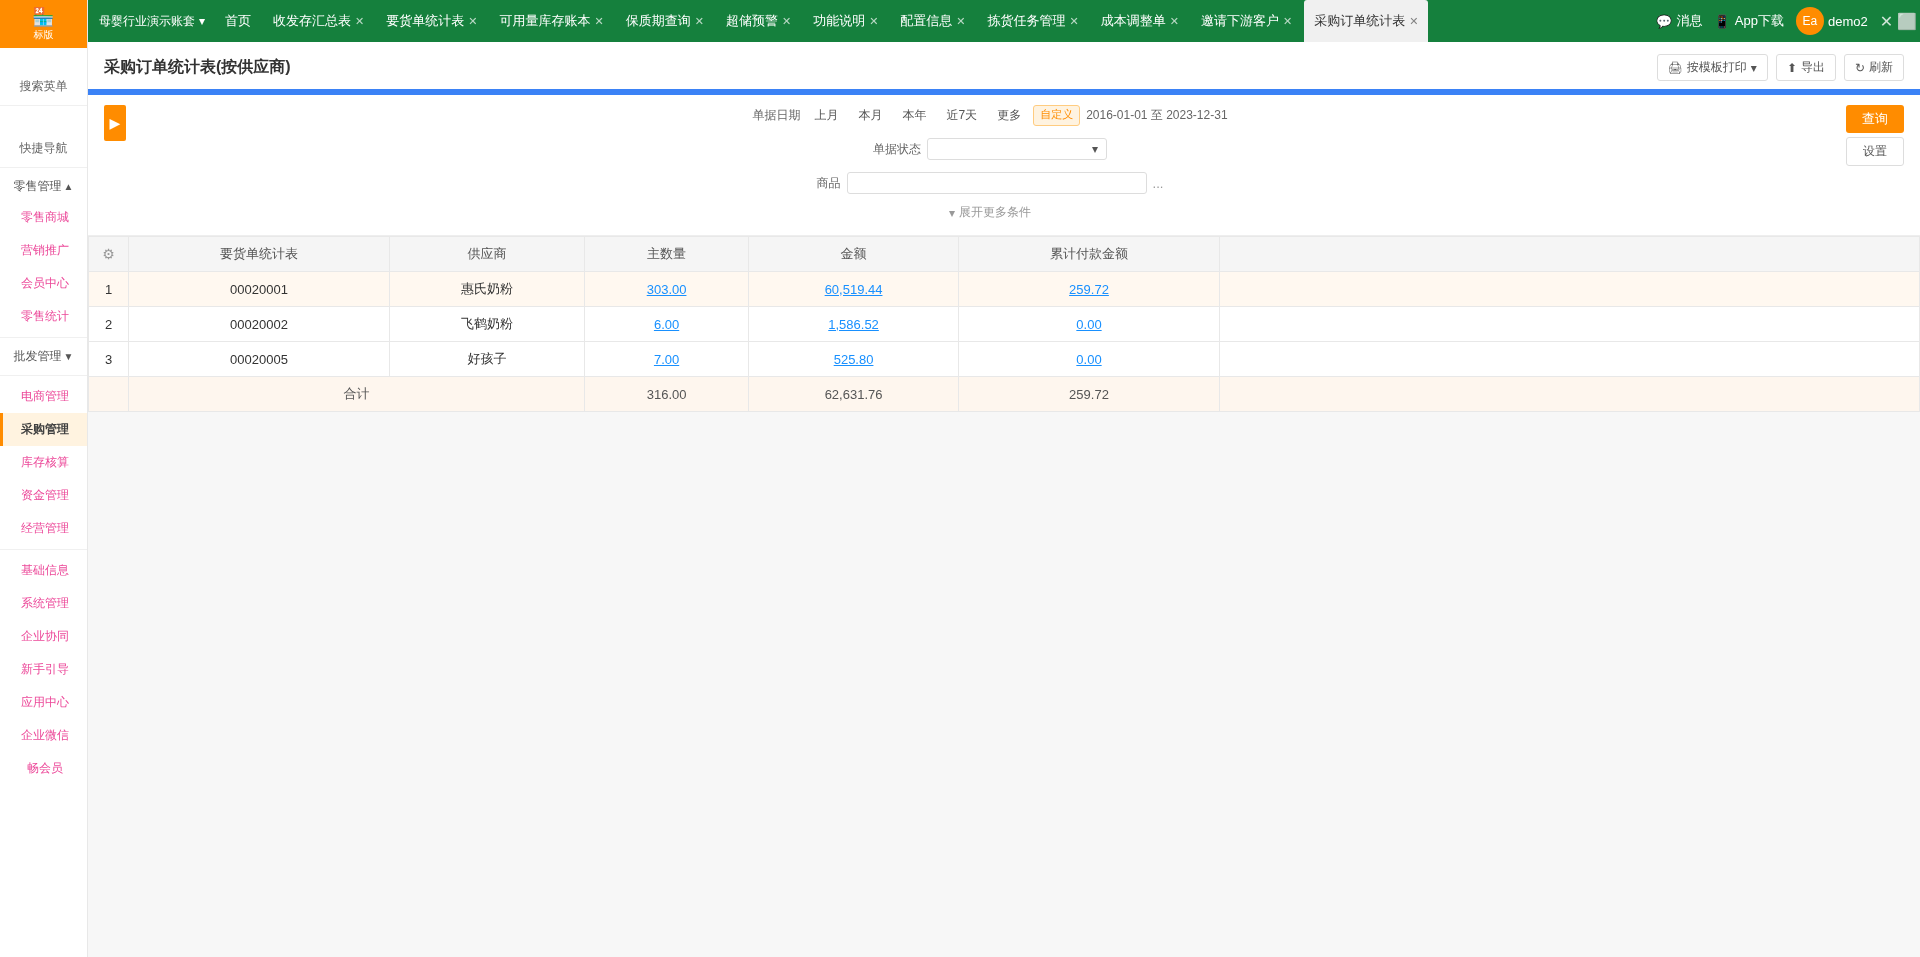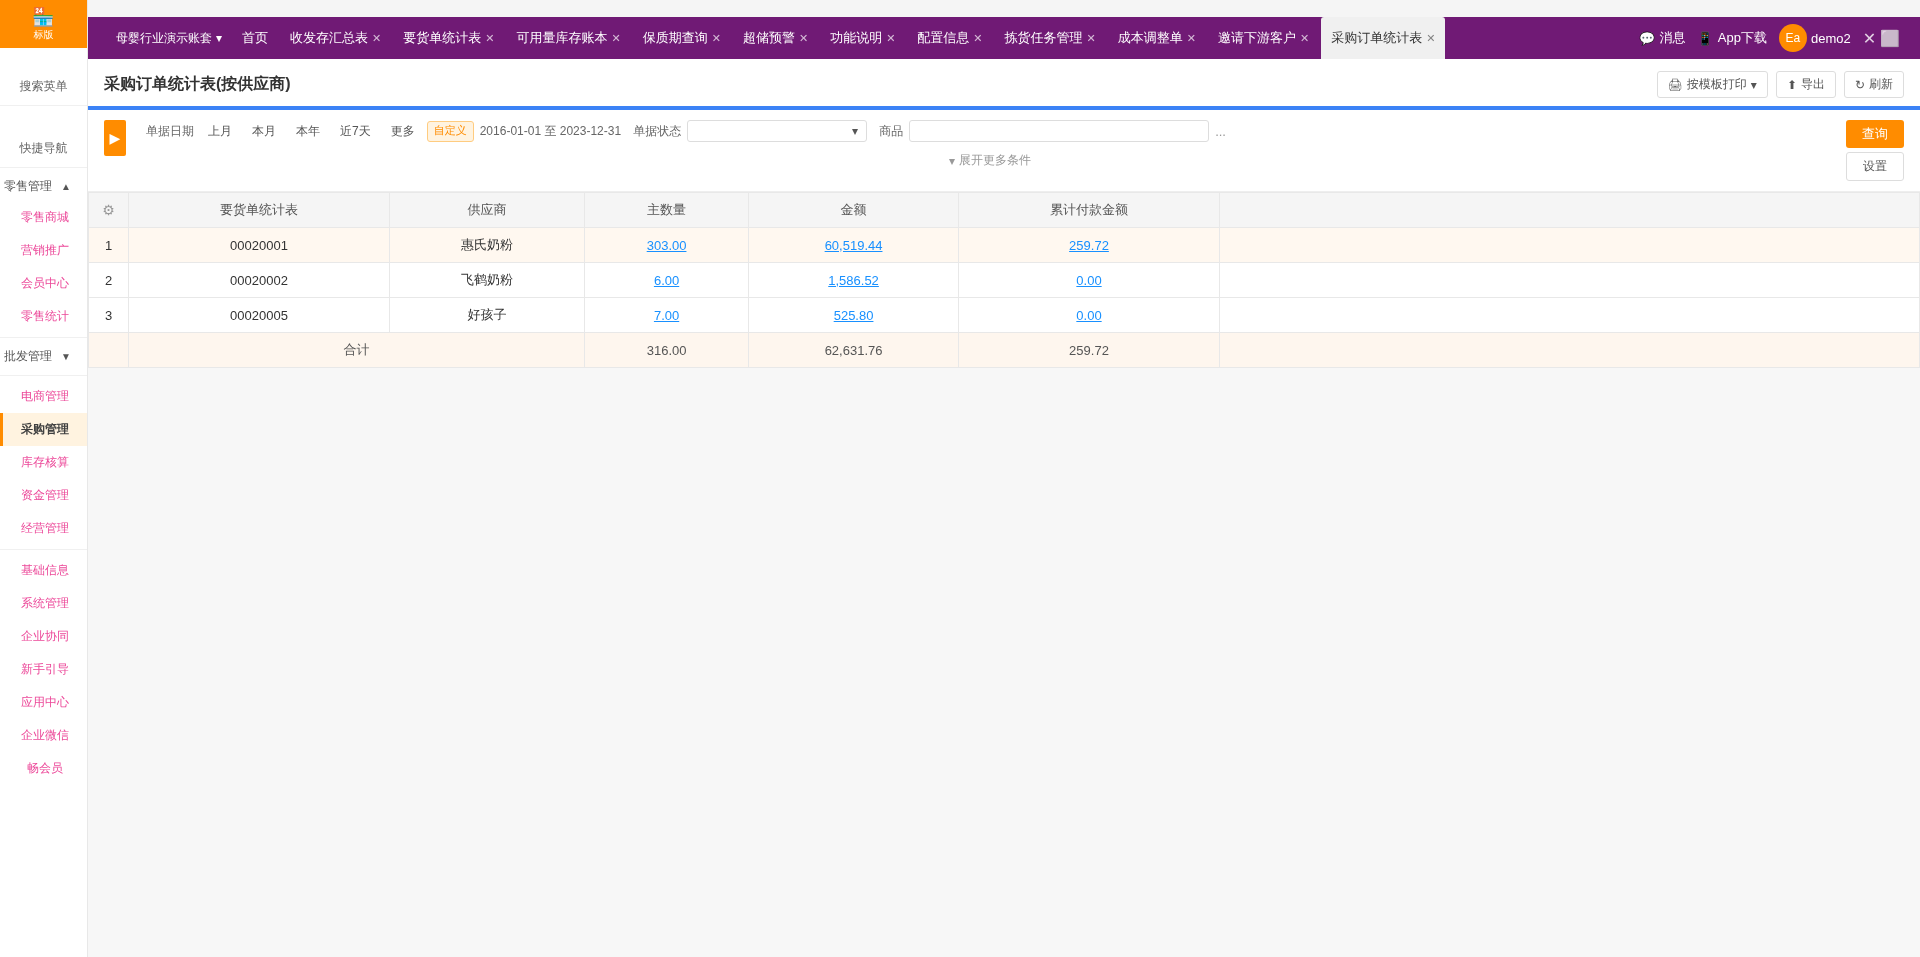--- a/index.html
+++ b/index.html
@@ -6,50 +6,50 @@
     body { font-family: 'Microsoft YaHei', Arial, sans-serif; font-size: 13px; background: #f5f5f5; width: 1920px; height: 957px; overflow: hidden; display: flex; }
 
     
     .sidebar { width: 88px; background: #fff; height: 100vh; display: flex; flex-direction: column; border-right: 1px solid #e8e8e8; flex-shrink: 0; }
     .sidebar-logo { background: #ff8c00; padding: 8px; display: flex; align-items: center; justify-content: center; height: 48px; }
     .sidebar-nav-label { font-size: 12px; color: #666; padding: 6px 8px; text-align: center; cursor: pointer; margin-top: 24px; }
     .sidebar-item { text-align: center; padding: 8px 4px; font-size: 12px; color: #ec4899; cursor: pointer; border-left: 3px solid transparent; }
     .sidebar-item.active { color: #404040; background: #fff3e0; border-left: 3px solid #ff8c00; font-weight: bold; }
     .sidebar-divider { height: 1px; background: #f0f0f0; margin: 4px 0; }
     .sidebar-section { display: flex; flex-direction: column; }
-    .section-header { display: flex; align-items: center; padding: 6px 4px; font-size: 12px; color: #555; cursor: pointer; gap: 9px; }
+    .section-header { display: flex; align-items: center; justify-content: center; padding: 6px 4px; font-size: 12px; color: #555; cursor: pointer; gap: 2px; }
     .chevron { font-size: 10px; }
 
     
     .main { flex: 1; display: flex; flex-direction: column; height: 100vh; overflow: hidden; }
 
     
-    .topbar { background: #701a75; display: flex; align-items: center; height: 42px; padding: 0 20px; gap: 2px; flex-shrink: 0; margin-top: 17px; }
+    .topbar { background: #15803d; display: flex; align-items: center; height: 42px; padding: 0 3px; gap: 2px; flex-shrink: 0; }
     .topbar-tab { color: #fff; padding: 0 10px; height: 42px; display: flex; align-items: center; font-size: 13px; cursor: pointer; white-space: nowrap; position: relative; gap: 4px; border-radius: 2px 2px 0 0; }
     .topbar-tab.active { background: #f0f0f0; color: #333; border-radius: 3px 3px 0 0; }
     .topbar-tab .close-x { font-size: 11px; opacity: 0.7; cursor: pointer; }
     .topbar-right { margin-left: auto; display: flex; align-items: center; gap: 12px; color: #fff; }
     .topbar-right-item { display: flex; align-items: center; gap: 4px; cursor: pointer; font-size: 13px; }
     .win-controls { display: flex; gap: 4px; }
     .win-btn { color: #fff; cursor: pointer; font-size: 16px; opacity: 0.8; }
 
     
     .page-content { flex: 1; overflow-y: auto; background: #f7f7f7; }
 
     
-    .page-header { background: #fff; padding: 12px 16px 8px; display: flex; align-items: center; justify-content: space-between; border-bottom: 4px solid #3b82f6; }
+    .page-header { background: #fff; padding: 12px 16px 8px; display: flex; align-items: center; justify-content: space-between; border-bottom: 6px solid #3b82f6; }
     .page-title { font-size: 16px; color: #333; font-weight: bold; }
     .page-header-actions { display: flex; align-items: center; gap: 8px; }
     .btn-print { background: #fff; border: 1px solid #ddd; color: #555; padding: 4px 10px; cursor: pointer; font-size: 12px; border-radius: 3px; display: flex; align-items: center; gap: 4px; }
     .btn-export { background: #fff; border: 1px solid #ddd; color: #555; padding: 4px 10px; cursor: pointer; font-size: 12px; border-radius: 3px; display: flex; align-items: center; gap: 4px; }
     .btn-refresh { background: #fff; border: 1px solid #ddd; color: #555; padding: 4px 10px; cursor: pointer; font-size: 12px; border-radius: 3px; display: flex; align-items: center; gap: 4px; }
 
     
     .filter-area { background: #fff; padding: 10px 16px; border-bottom: 1px solid #eee; }
-    .filter-row { display: flex; align-items: center; gap: 12px; flex-wrap: wrap; }
+    .filter-row { display: flex; align-items: center; gap: 12px; flex-wrap: wrap; flex-direction: column; }
     .filter-group { display: flex; align-items: center; gap: 6px; }
     .filter-label { color: #666; font-size: 12px; white-space: nowrap; }
     .filter-date-tabs { display: flex; gap: 4px; }
     .date-tab { padding: 2px 8px; font-size: 12px; color: #555; cursor: pointer; border: none; background: none; }
     .date-range { font-size: 12px; color: #666; }
     .custom-tag { background: #fff3e0; color: #ff8c00; border: 1px solid #ffcc80; padding: 1px 6px; font-size: 11px; border-radius: 3px; }
     .filter-select { border: 1px solid #ddd; padding: 3px 8px; font-size: 12px; border-radius: 3px; color: #555; background: #fff; min-width: 120px; display: flex; align-items: center; justify-content: space-between; cursor: pointer; }
     .filter-input { border: 1px solid #ddd; padding: 3px 8px; font-size: 12px; border-radius: 3px; color: #555; background: #fff; min-width: 200px; }
     .btn-query { background: #ff8c00; color: #fff; border: none; padding: 5px 16px; cursor: pointer; font-size: 13px; border-radius: 3px; }
     .btn-settings { background: #fff; border: 1px solid #ddd; color: #555; padding: 5px 12px; cursor: pointer; font-size: 12px; border-radius: 3px; display: block; text-align: center; }

